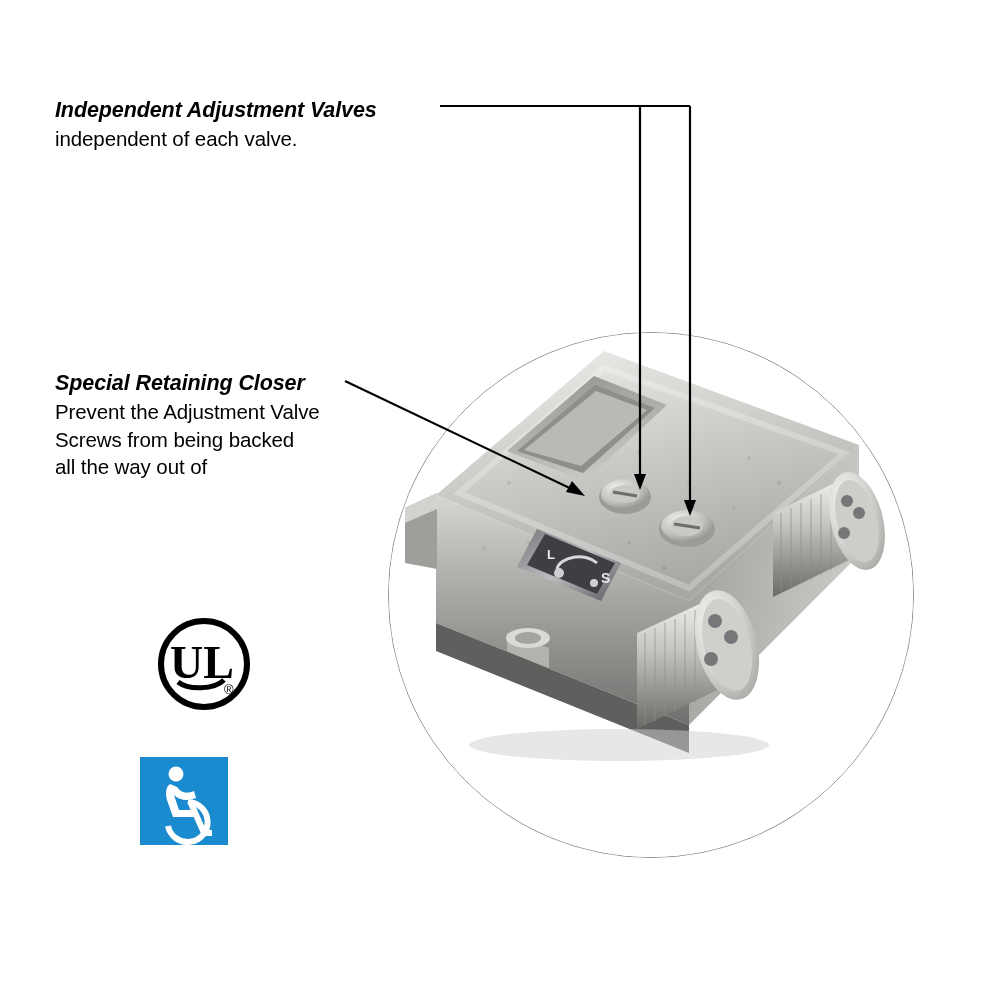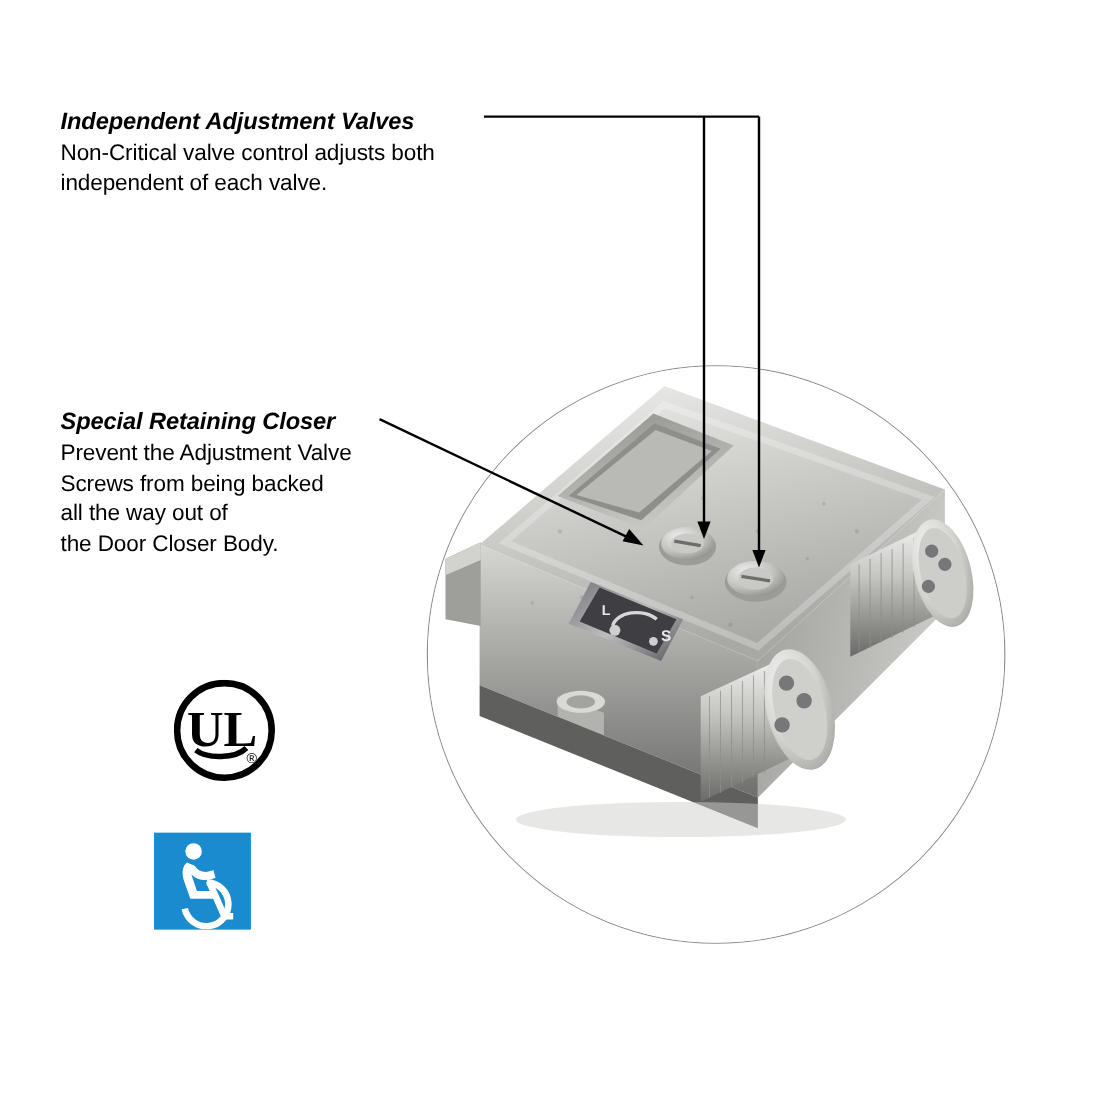--- a/index.html
+++ b/index.html
@@ -263,32 +263,30 @@
 
     <g stroke="#000000" stroke-width="2.2" fill="none">
       <path d="M345,381 L578,492"></path>
       <path d="M585,496 L566,492 L572,481 Z" fill="#000000" stroke="none"></path>
     </g>
   </svg>
 
   <div class="callout" id="callout-valves">
     <p class="title">Independent Adjustment Valves</p>
     <div class="body">
-      <div>Non-Critical valve control adjusts both</div>
       <div>independent of each valve.</div>
     </div>
   </div>
 
   <div class="callout" id="callout-rings">
     <p class="title">Special Retaining Closer</p>
     <div class="body">
       <div>Prevent the Adjustment Valve</div>
       <div>Screws from being backed</div>
       <div>all the way out of</div>
-      <div>the Door Closer Body.</div>
     </div>
   </div>
 
   <div class="ul-logo">
     <svg viewBox="0 0 92 92" width="92" height="92">
       <circle cx="46" cy="46" r="43" fill="#ffffff" stroke="#000000" stroke-width="6"></circle>
       <text x="12" y="60" font-family="Liberation Serif, serif" font-size="46" font-weight="bold" fill="#000000">UL</text>
       <path d="M20,64 C30,72 56,72 66,62" fill="none" stroke="#000000" stroke-width="5"></path>
       <text x="66" y="76" font-family="Liberation Sans, sans-serif" font-size="13" fill="#000000">®</text>
     </svg>

